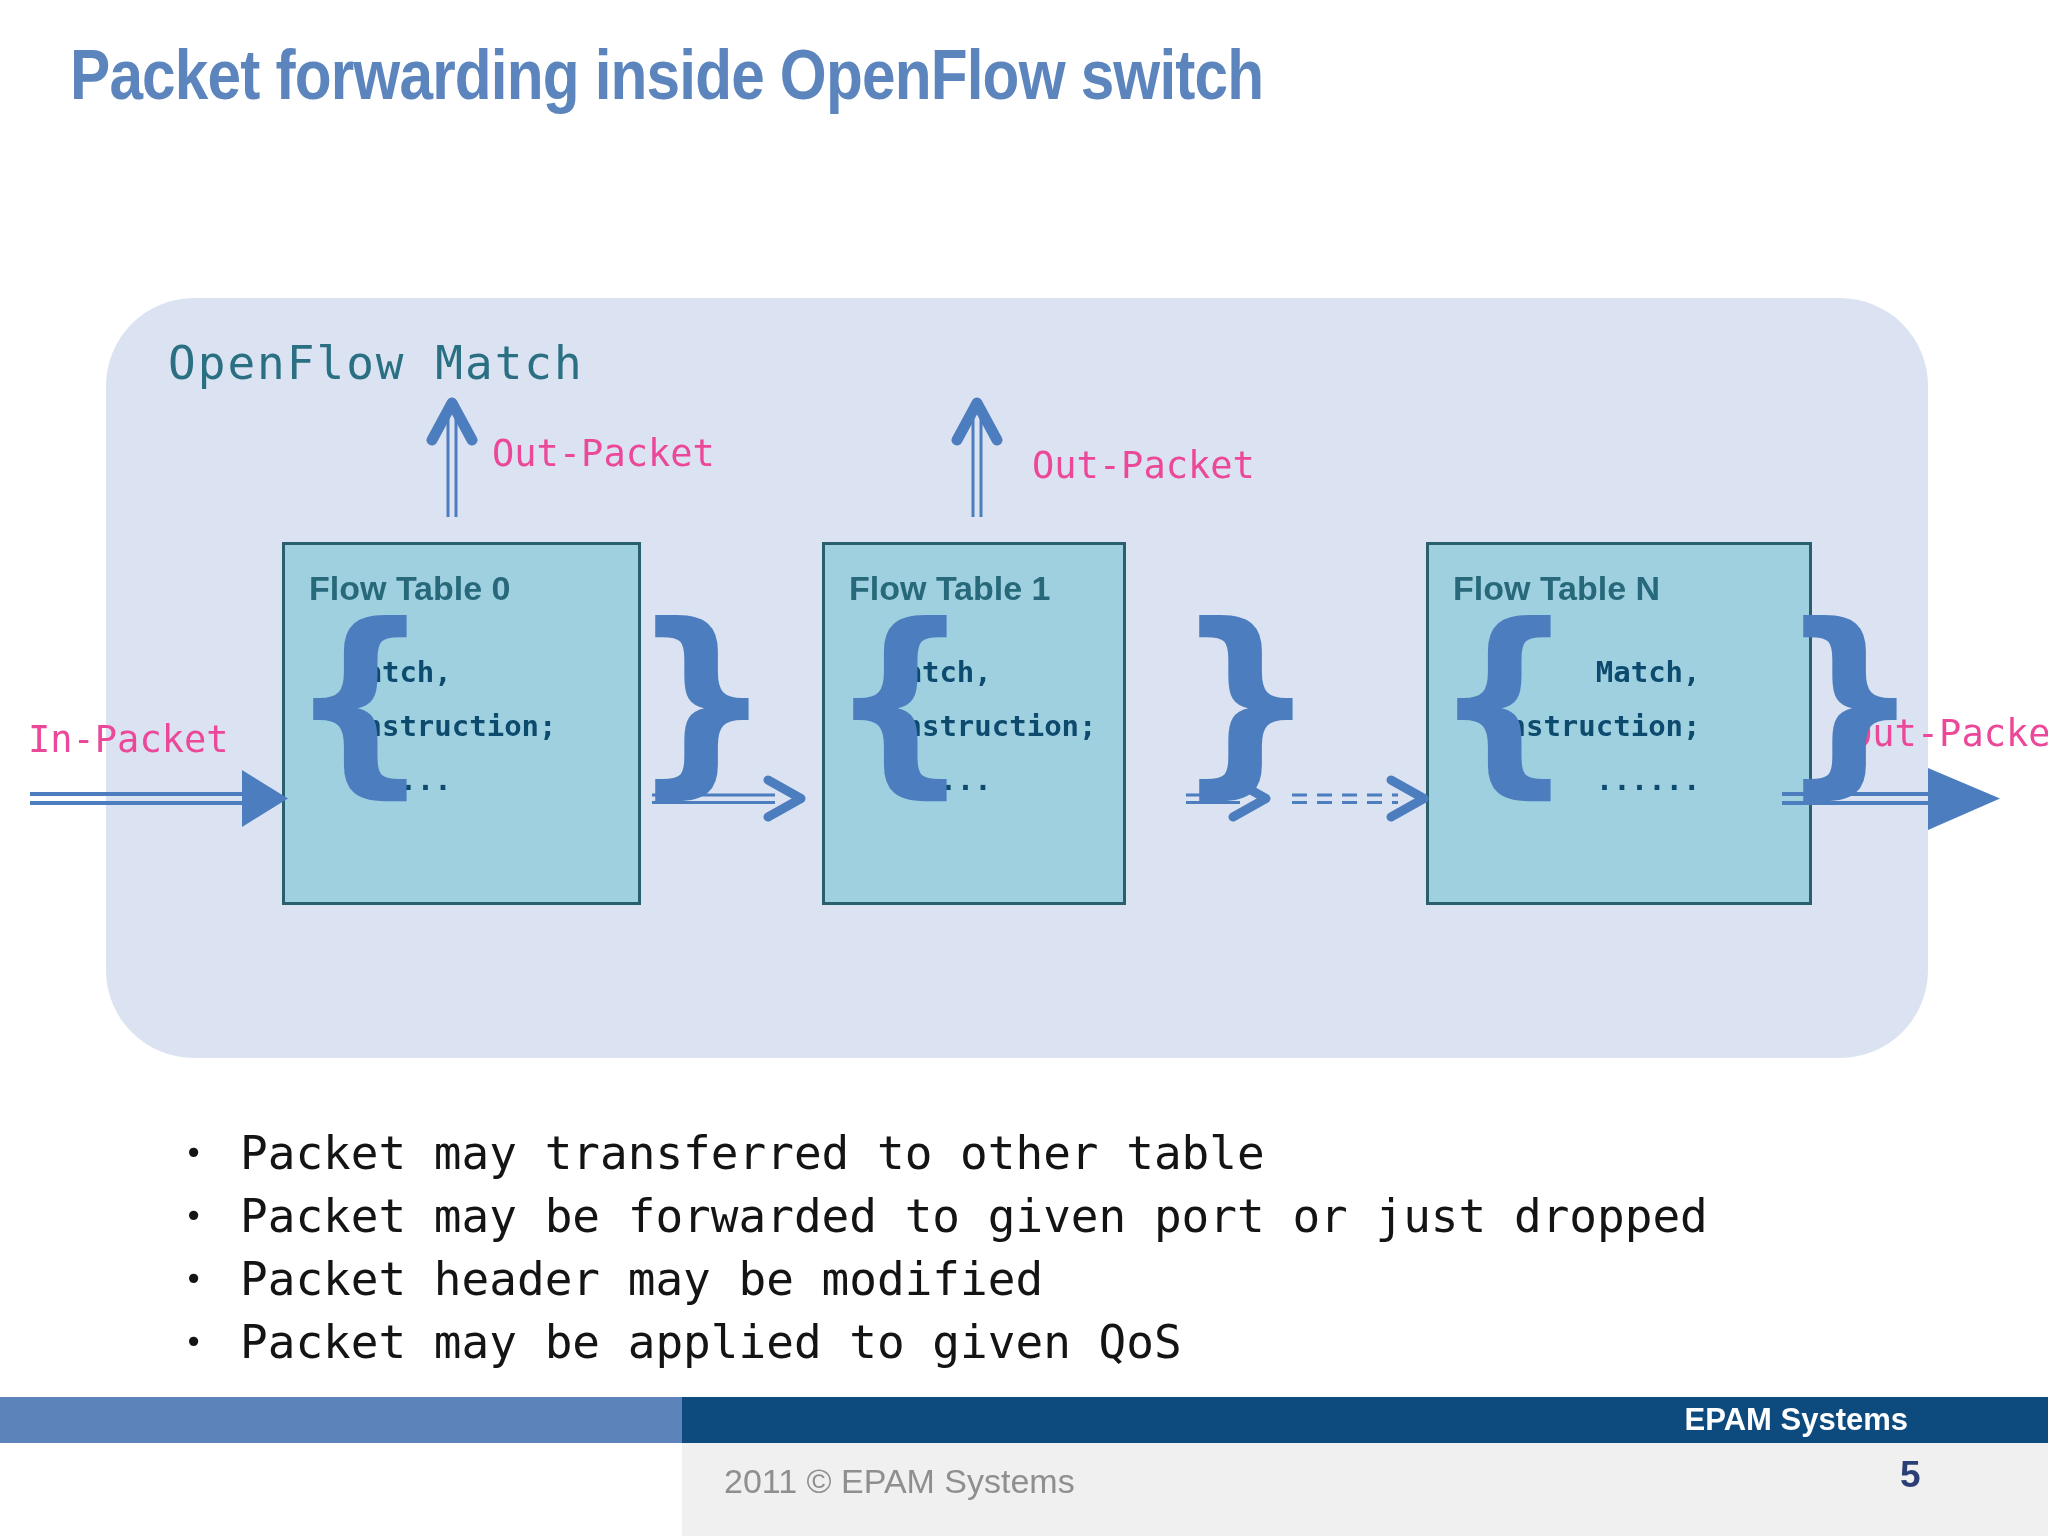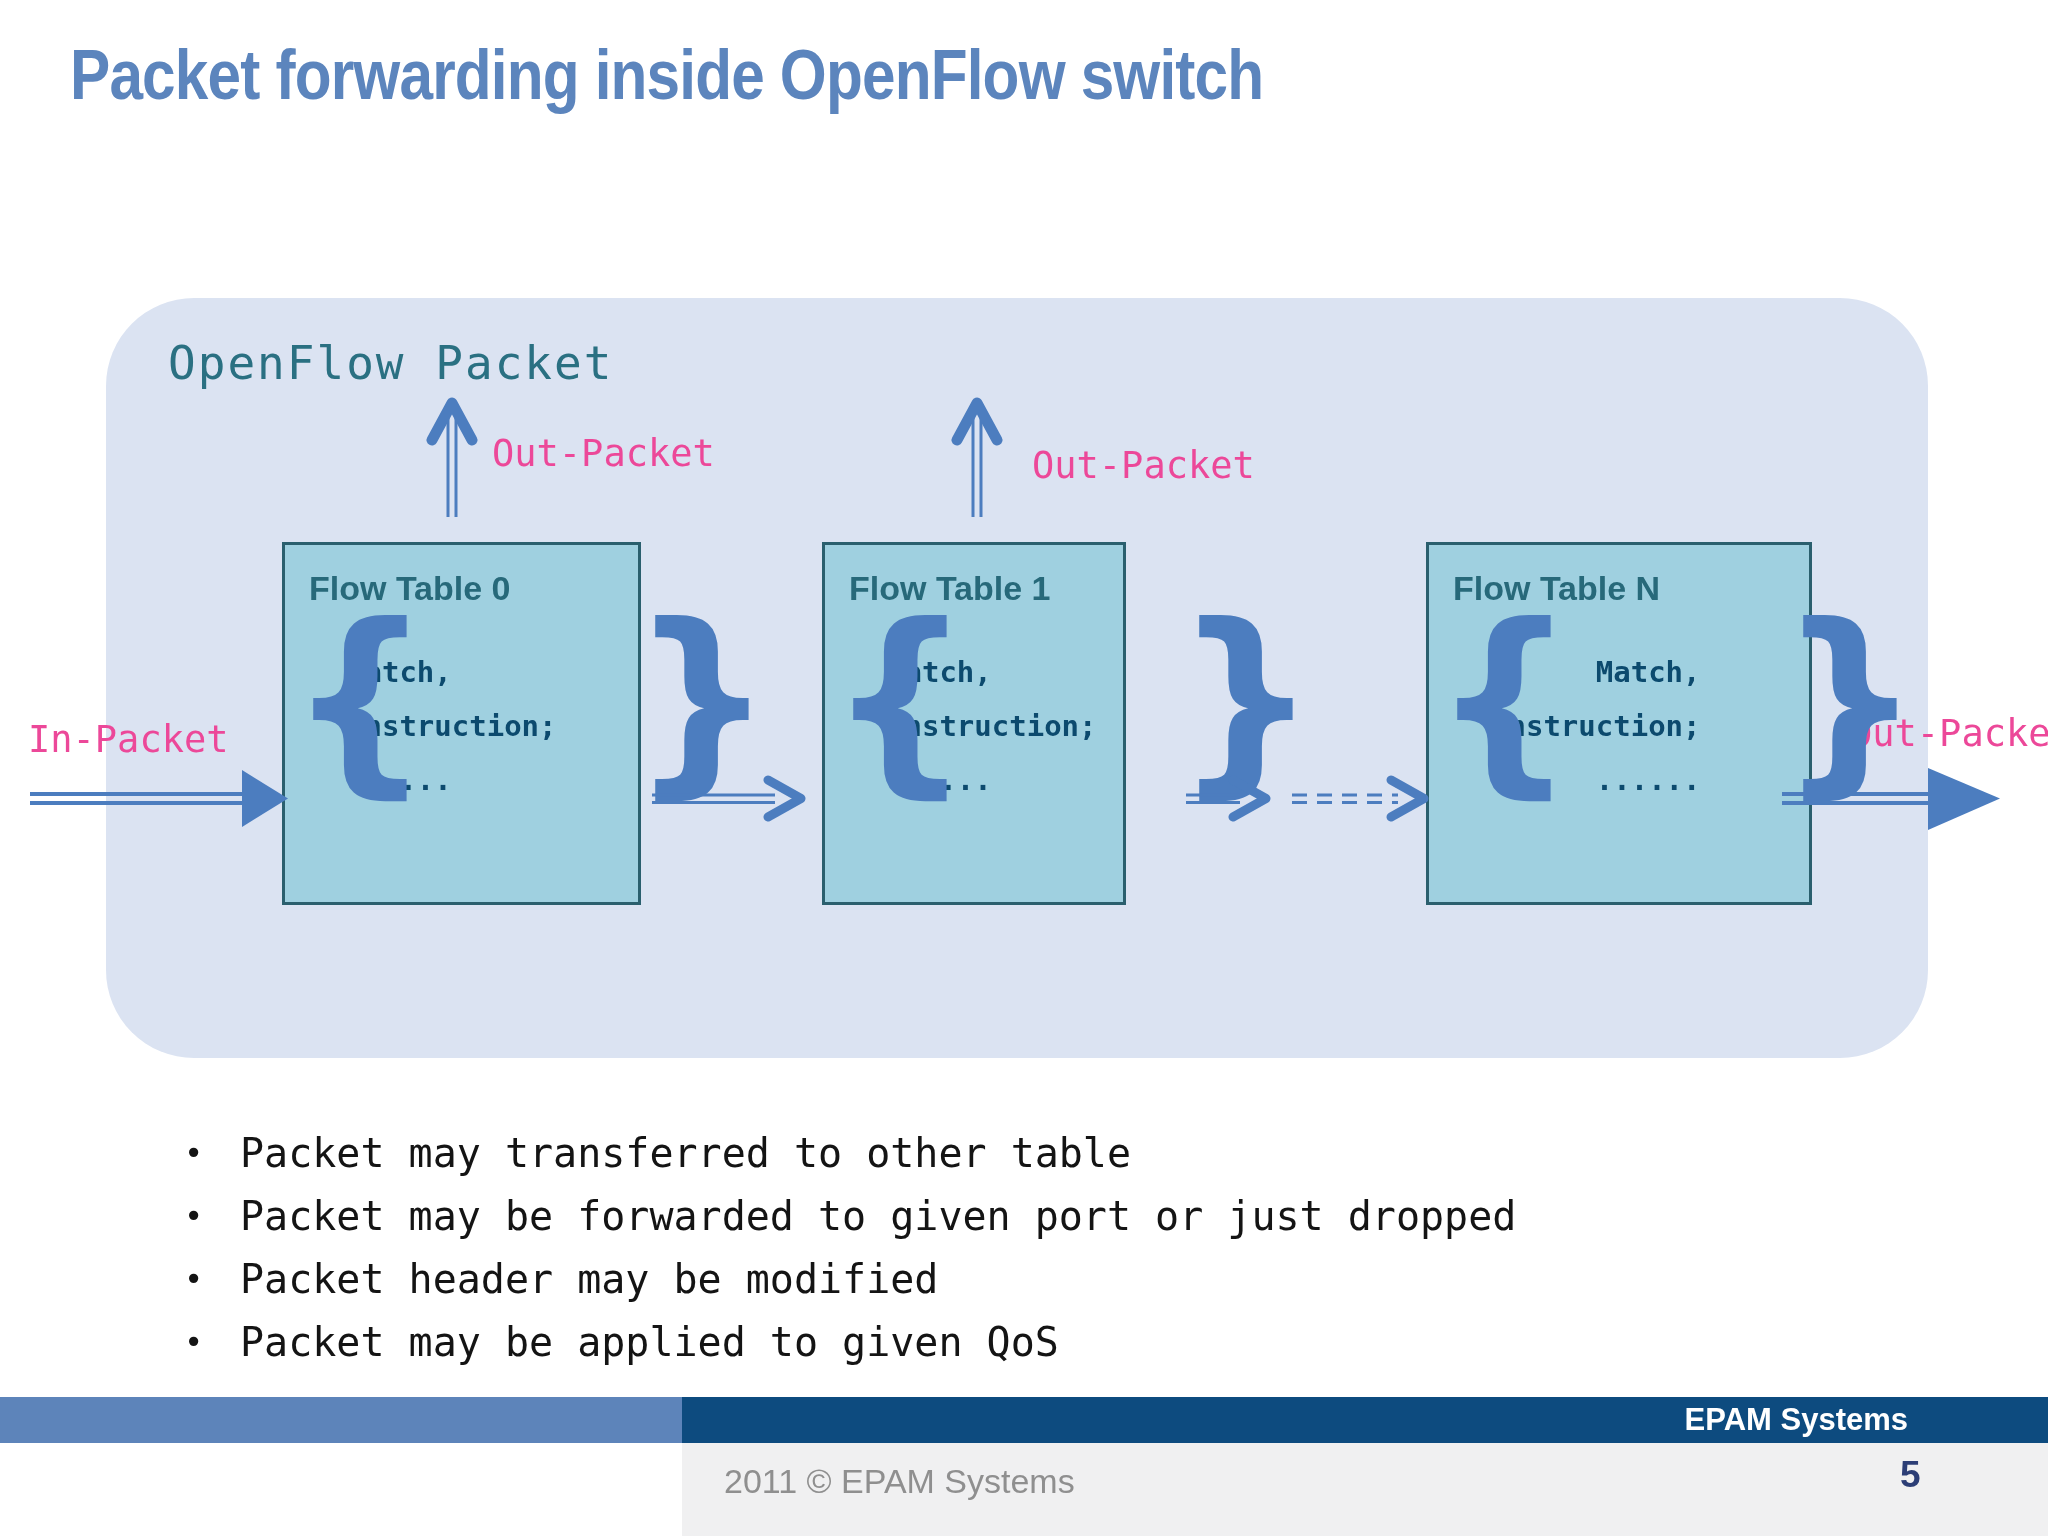--- a/index.html
+++ b/index.html
@@ -60,21 +60,21 @@
   }
   .brace-glyph {
     font-family:"DejaVu Sans", sans-serif;
     font-weight:bold; font-size:202px; fill:#4c7dbf;
   }
 
   .bullet-list { position:absolute; left:182px; top:1122px; list-style:none; margin:0; padding:0; }
   .bullet-item {
     position:relative; padding-left:58px;
     font-family:"DejaVu Sans Mono", monospace;
-    font-size:40px; line-height:63px; color:#141414; white-space:nowrap;
+    font-size:46px; line-height:63px; color:#141414; white-space:nowrap;
   }
   .bullet-item::before {
     content:"\2022";
     position:absolute; left:2px; top:0;
     font-size:32px; line-height:63px; color:#141414;
   }
 
   .footer-bar-left  { position:absolute; left:0;    top:1397px; width:682px;  height:46px; background:#5d84ba; }
   .footer-bar-right { position:absolute; left:682px; top:1397px; width:1366px; height:46px; background:#0d4b7f; }
   .footer-brand {
@@ -87,21 +87,21 @@
   .footer-page { position:absolute; left:1900px; top:1454px; font-size:37px; font-weight:bold; color:#2c3e76; }
 </style>
 </head>
 <body>
 
 <div class="canvas">
 
   <div class="slide-title">Packet forwarding inside OpenFlow switch</div>
 
   <div class="switch-container"></div>
-  <div class="switch-label">OpenFlow Packet</div>
+  <div class="switch-label">OpenFlow Match</div>
 
   <div class="flow-box b0">
     <div class="flow-title">Flow Table 0</div>
     <div class="match-lines">
       <div>Match,</div>
       <div>Instruction;</div>
       <div>......</div>
     </div>
   </div>
 

